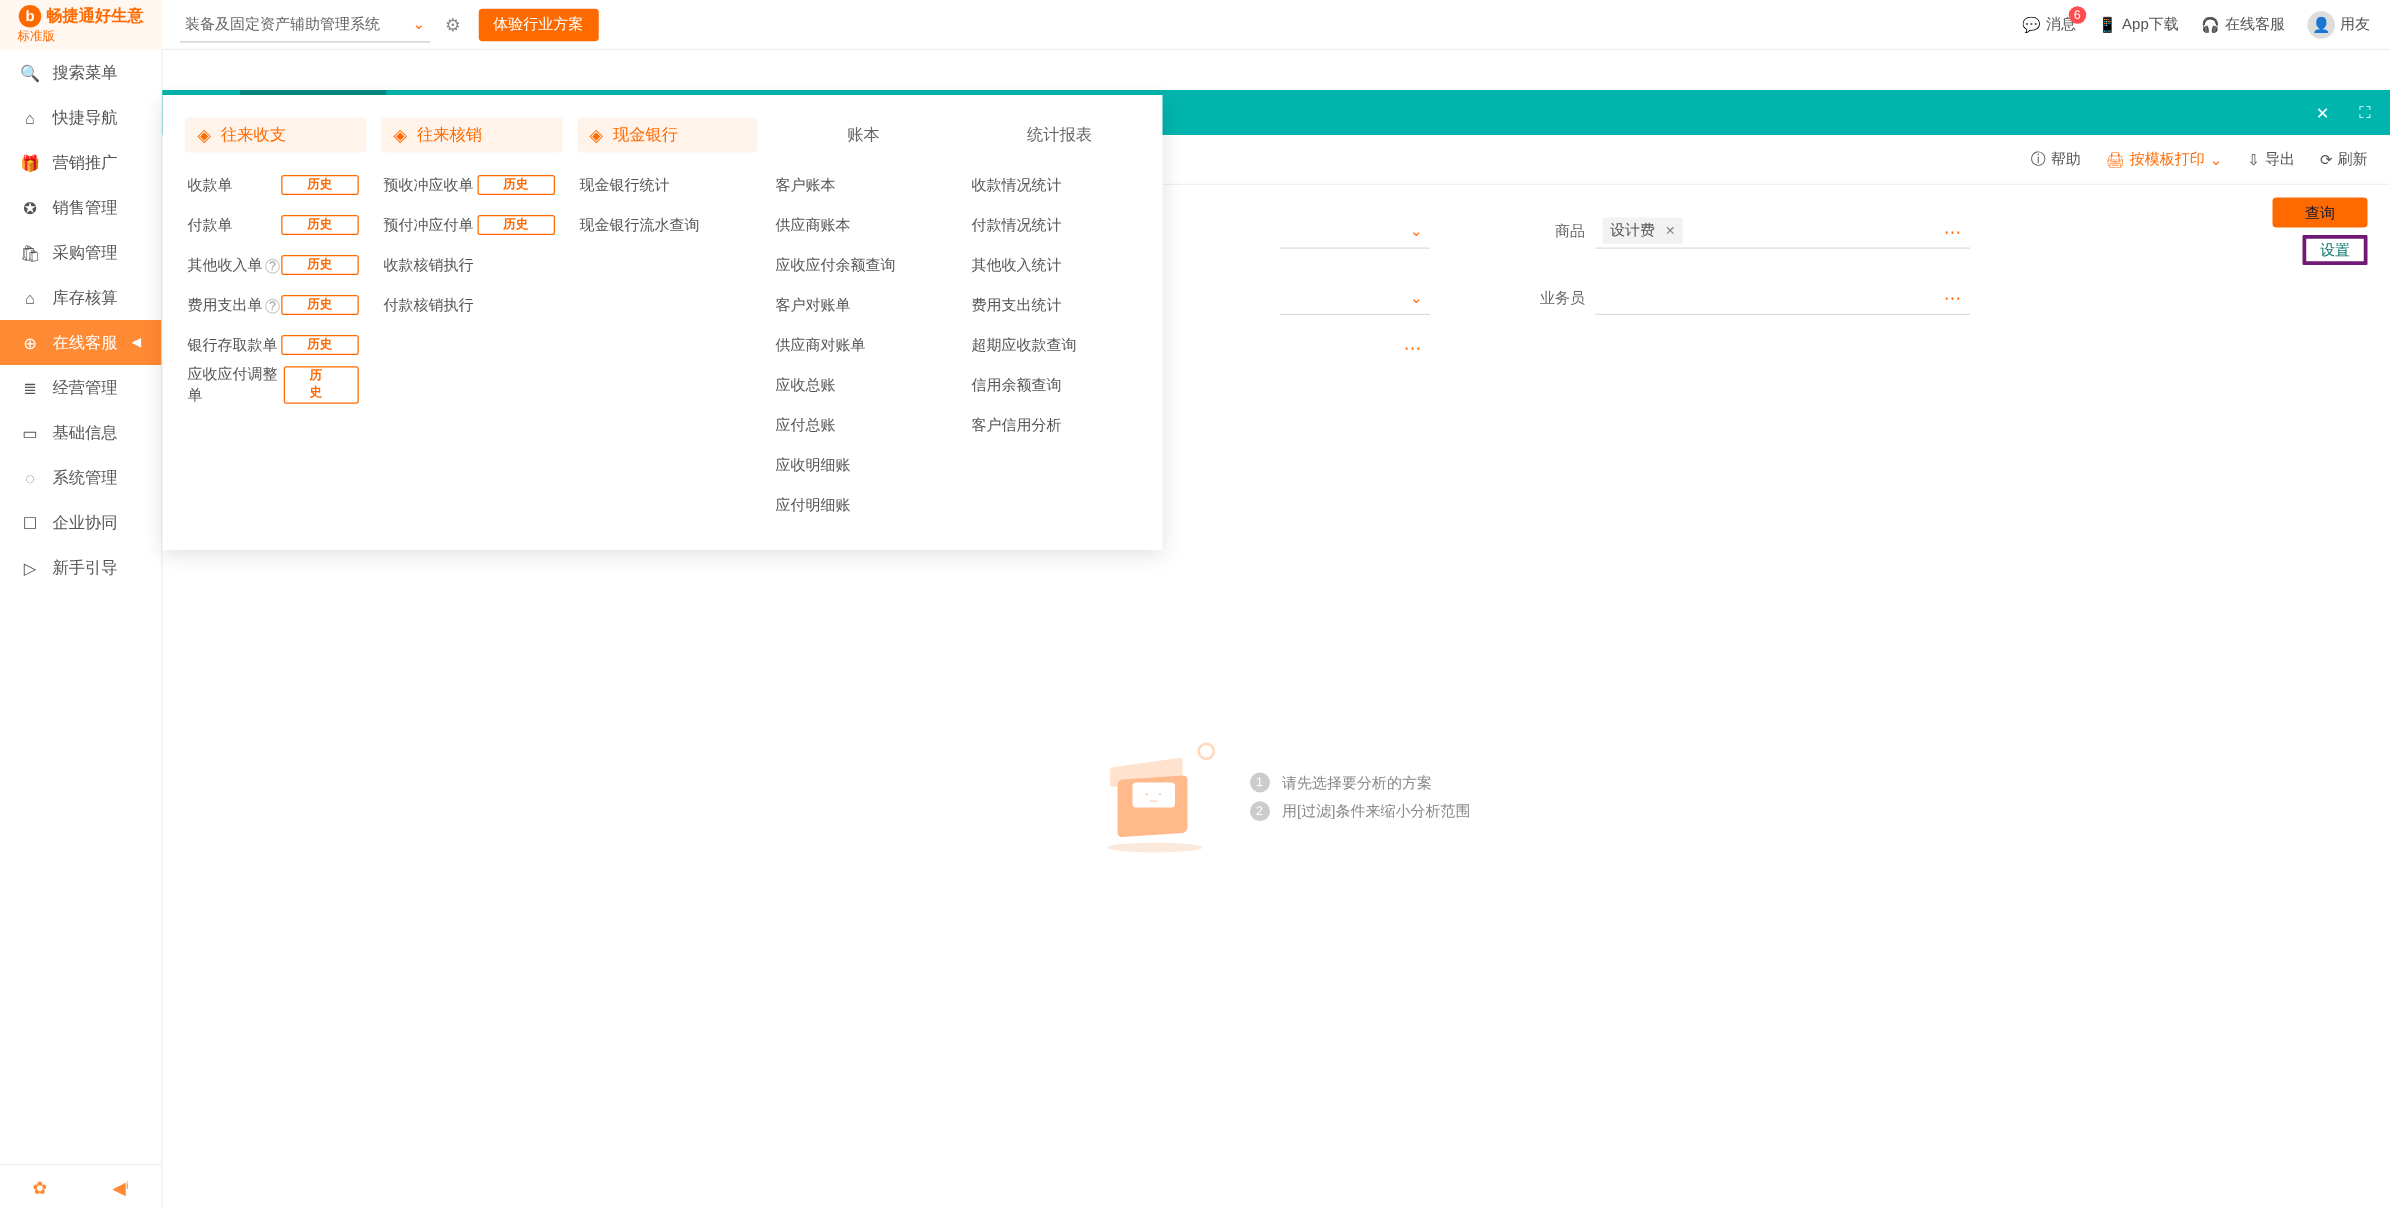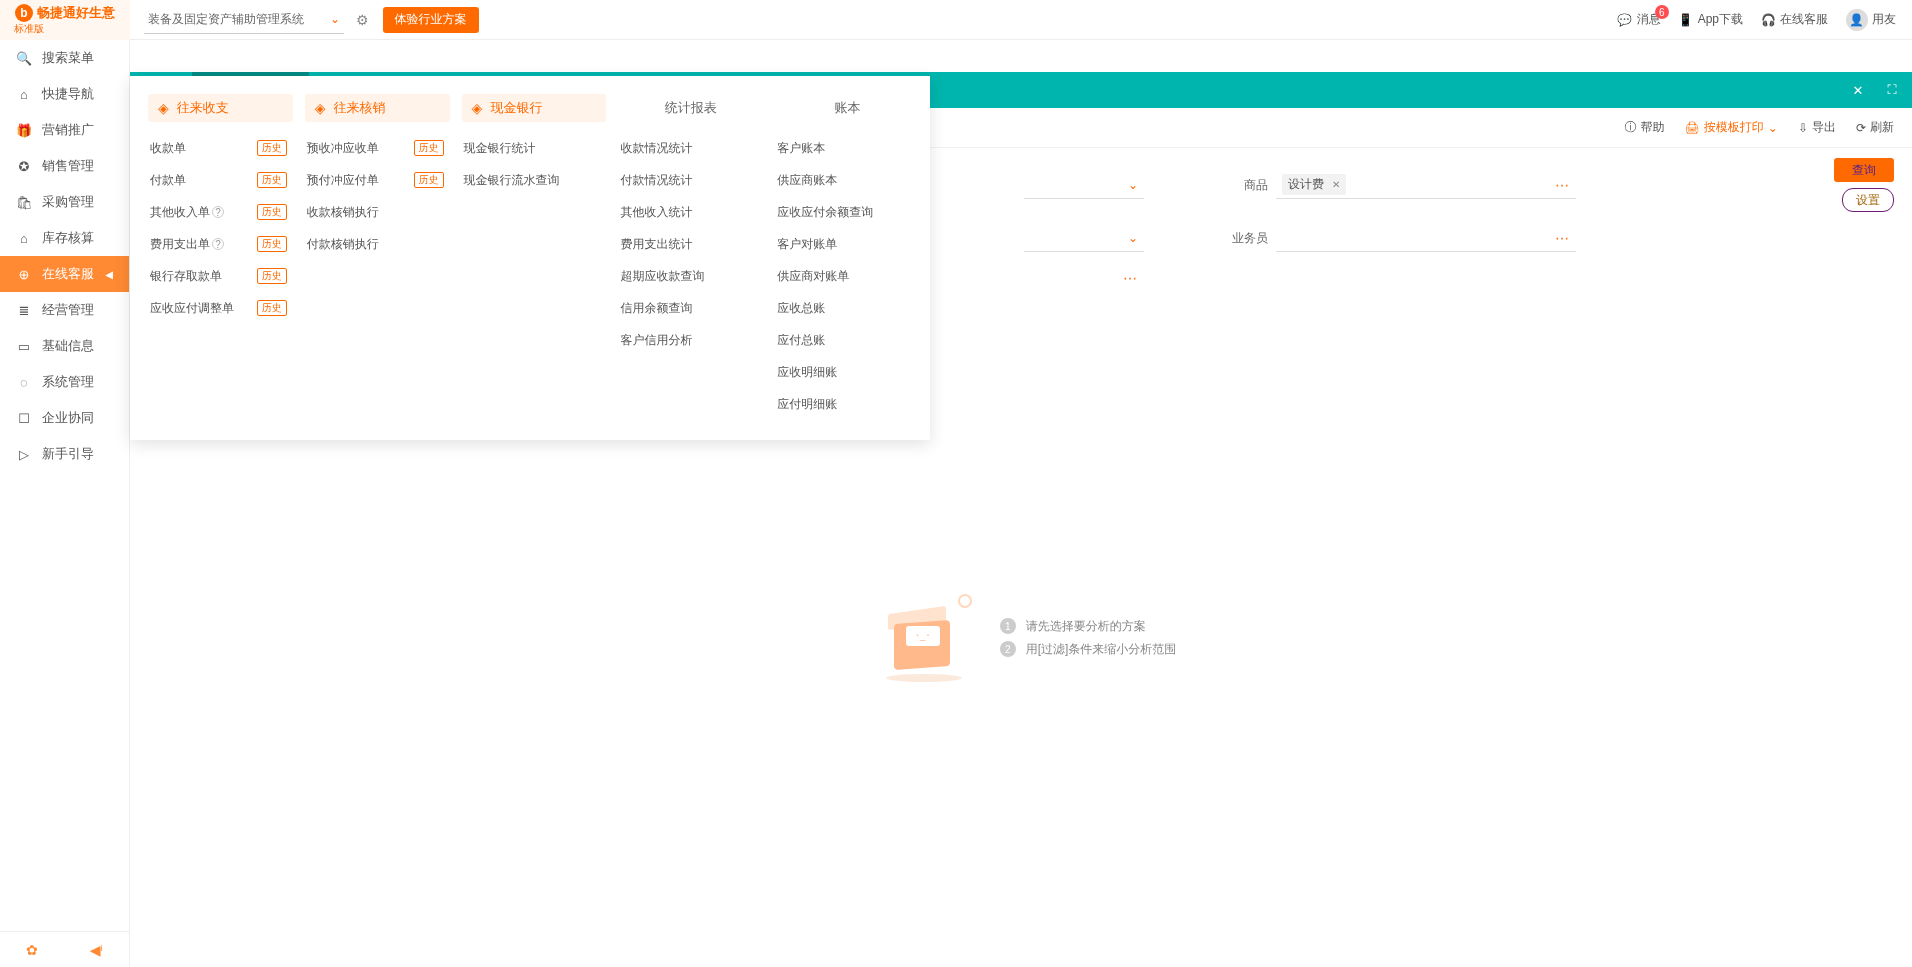--- a/index.html
+++ b/index.html
@@ -55,22 +55,22 @@
 .filter-row { display: flex; align-items: center; margin-bottom: 12px; gap: 16px; }
 .field { display: flex; align-items: center; font-size: 12px; color: #666; }
 .field-label { width: 48px; text-align: right; margin-right: 8px; }
 .field-box { height: 28px; border-bottom: 1px solid #ddd; display: flex; align-items: center; padding: 0 6px; min-width: 300px; position: relative; }
 .field-box.medium { min-width: 200px; }
 .field-box .chev { margin-left: auto; color: #ff6a00; font-size: 12px; }
 .field-box .ellip { margin-left: auto; color: #ff6a00; font-size: 14px; letter-spacing: 1px; }
 .chip { background: #f2f2f2; border-radius: 2px; padding: 2px 6px; display: inline-flex; align-items: center; gap: 8px; color: #555; }
 .chip .x { color: #888; font-size: 10px; }
 .actions-col { margin-left: auto; display: flex; flex-direction: column; gap: 6px; align-items: flex-end; }
-.btn-primary { background: #ff6a00; color: #4c1d95; border: none; border-radius: 3px; height: 24px; width: 60px; font-size: 12px; }
-.btn-outline { background: #fff; color: #a16207; border: 1px solid #701a75; border-radius: 11px; height: 24px; width: 52px; font-size: 12px; }
+.btn-primary { background: #ff6a00; color: #0f172a; border: none; border-radius: 3px; height: 24px; width: 76px; font-size: 12px; }
+.btn-outline { background: #fff; color: #0f766e; border: 3px solid #701a75; border-radius: 1px; height: 24px; width: 52px; font-size: 12px; }
 .more-strip { margin: 0 18px; height: 22px; background: #f7f7f7; display: flex; align-items: center; justify-content: flex-end; padding: 0 10px; color: #888; font-size: 11px; position: relative; }
 
 
 .empty { flex: 1; display: flex; align-items: center; justify-content: center; gap: 24px; }
 .empty-art { width: 110px; height: 100px; position: relative; }
 .art-box { position: absolute; left: 28px; top: 34px; width: 56px; height: 46px; background: #ffb98a; border-radius: 4px; transform: skewY(-4deg); }
 .art-top { position: absolute; left: 22px; top: 22px; width: 58px; height: 16px; background: #ffe3cf; border-radius: 3px; transform: skewY(-8deg); }
 .art-face { position: absolute; left: 40px; top: 38px; width: 34px; height: 20px; background: #fff; border-radius: 3px; display: flex; align-items: center; justify-content: center; font-size: 10px; color: #ffb98a; }
 .art-shadow { position: absolute; left: 20px; bottom: 6px; width: 76px; height: 8px; background: #fbe9dc; border-radius: 50%; }
 .art-ring { position: absolute; right: 4px; top: 6px; width: 14px; height: 14px; border: 2px solid #ffd7ba; border-radius: 50%; }
@@ -79,21 +79,21 @@
 .step-num { width: 16px; height: 16px; border-radius: 50%; background: #ccc; color: #fff; font-size: 10px; display: flex; align-items: center; justify-content: center; }
 
 
 .mega { position: absolute; left: 130px; top: 76px; width: 800px; background: #fff; box-shadow: 0 4px 16px rgba(0,0,0,.12); padding: 18px 10px 20px 18px; display: flex; gap: 12px; z-index: 100; }
 .mega-col { flex: 1; min-width: 0; }
 .mega-head { height: 28px; background: #fff3ea; color: #ff6a00; border-radius: 3px; display: flex; align-items: center; gap: 8px; padding: 0 10px; font-size: 13px; margin-bottom: 10px; }
 .mega-head.plain { background: transparent; color: #666; justify-content: center; }
 .mega-head .hi { font-size: 14px; }
 .mega-item { height: 32px; display: flex; align-items: center; justify-content: space-between; padding: 0 6px 0 2px; font-size: 12px; color: #555; }
 .mega-item .sup { font-size: 10px; color: #999; border: 1px solid #ccc; border-radius: 50%; width: 12px; height: 12px; display: inline-flex; align-items: center; justify-content: center; margin-left: 2px; }
-.hist { color: #ff6a00; border: 1px solid #ff6a00; border-radius: 2px; font-size: 10px; padding: 0 4px; line-height: 14px; }
+.hist { color: #ff6a00; border: 1px solid #ff6a00; border-radius: 2px; font-size: 10px; padding: 0 20px; line-height: 14px; font-weight: bold; }
 
 .spacer-wide { width: 860px; }
 </style>
 </head>
 <body>
 
 <div class="app">
 
   <div class="topbar">
     <div class="logo-area">
@@ -356,70 +356,70 @@
         </div>
         <div class="mega-item">
           <span>现金银行统计</span>
         </div>
         <div class="mega-item">
           <span>现金银行流水查询</span>
         </div>
       </div>
       <div class="mega-col">
         <div class="mega-head plain">
-          <span>统计报表</span>
-        </div>
-        <div class="mega-item">
-          <span>收款情况统计</span>
-        </div>
-        <div class="mega-item">
-          <span>付款情况统计</span>
-        </div>
-        <div class="mega-item">
-          <span>其他收入统计</span>
-        </div>
-        <div class="mega-item">
-          <span>费用支出统计</span>
-        </div>
-        <div class="mega-item">
-          <span>超期应收款查询</span>
-        </div>
-        <div class="mega-item">
-          <span>信用余额查询</span>
-        </div>
-        <div class="mega-item">
-          <span>客户信用分析</span>
+          <span>账本</span>
+        </div>
+        <div class="mega-item">
+          <span>客户账本</span>
+        </div>
+        <div class="mega-item">
+          <span>供应商账本</span>
+        </div>
+        <div class="mega-item">
+          <span>应收应付余额查询</span>
+        </div>
+        <div class="mega-item">
+          <span>客户对账单</span>
+        </div>
+        <div class="mega-item">
+          <span>供应商对账单</span>
+        </div>
+        <div class="mega-item">
+          <span>应收总账</span>
+        </div>
+        <div class="mega-item">
+          <span>应付总账</span>
+        </div>
+        <div class="mega-item">
+          <span>应收明细账</span>
+        </div>
+        <div class="mega-item">
+          <span>应付明细账</span>
         </div>
       </div>
       <div class="mega-col">
         <div class="mega-head plain">
-          <span>账本</span>
-        </div>
-        <div class="mega-item">
-          <span>客户账本</span>
-        </div>
-        <div class="mega-item">
-          <span>供应商账本</span>
-        </div>
-        <div class="mega-item">
-          <span>应收应付余额查询</span>
-        </div>
-        <div class="mega-item">
-          <span>客户对账单</span>
-        </div>
-        <div class="mega-item">
-          <span>供应商对账单</span>
-        </div>
-        <div class="mega-item">
-          <span>应收总账</span>
-        </div>
-        <div class="mega-item">
-          <span>应付总账</span>
-        </div>
-        <div class="mega-item">
-          <span>应收明细账</span>
-        </div>
-        <div class="mega-item">
-          <span>应付明细账</span>
+          <span>统计报表</span>
+        </div>
+        <div class="mega-item">
+          <span>收款情况统计</span>
+        </div>
+        <div class="mega-item">
+          <span>付款情况统计</span>
+        </div>
+        <div class="mega-item">
+          <span>其他收入统计</span>
+        </div>
+        <div class="mega-item">
+          <span>费用支出统计</span>
+        </div>
+        <div class="mega-item">
+          <span>超期应收款查询</span>
+        </div>
+        <div class="mega-item">
+          <span>信用余额查询</span>
+        </div>
+        <div class="mega-item">
+          <span>客户信用分析</span>
         </div>
       </div>
     </div>
 </div>
 
 </body></html>

